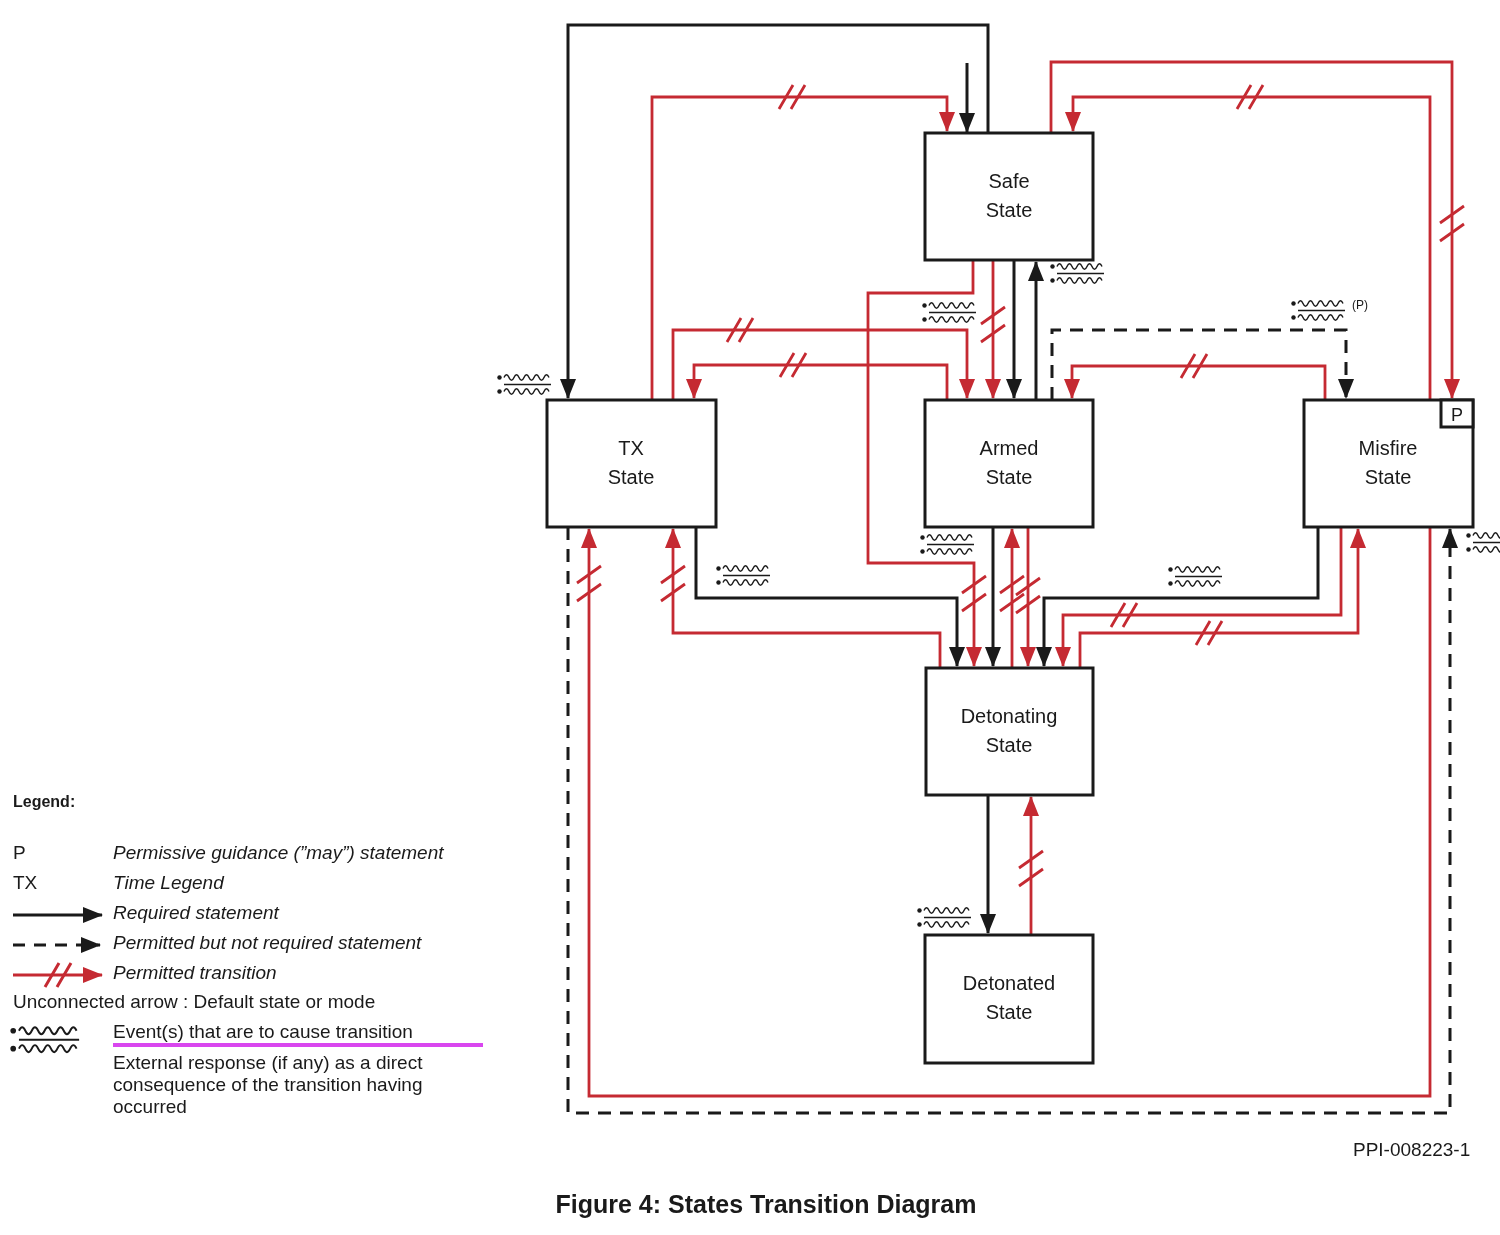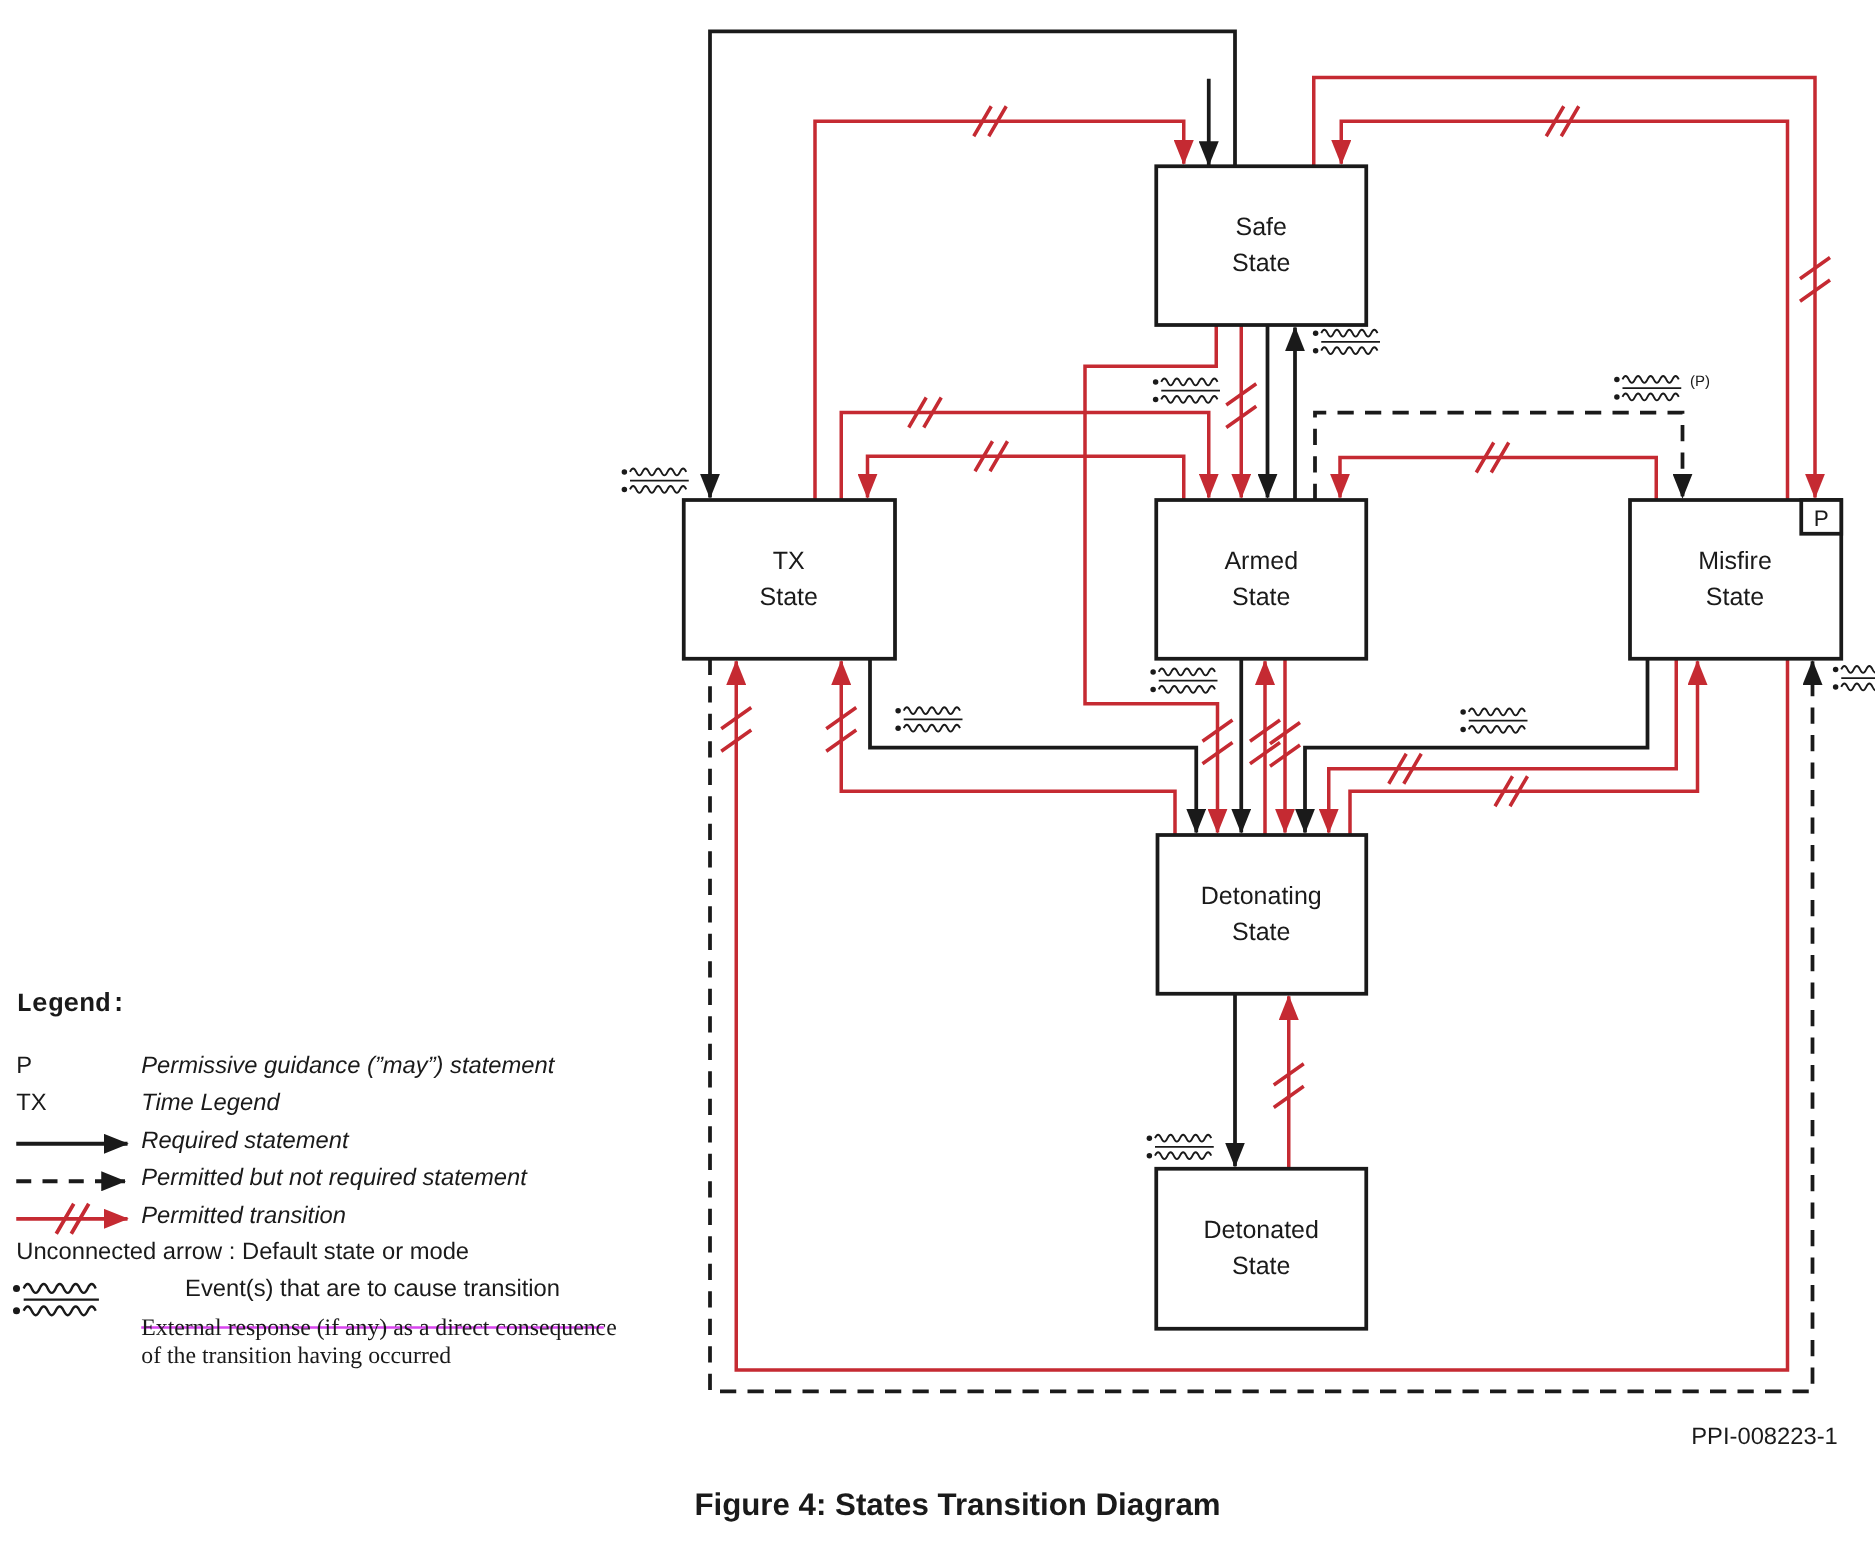--- a/index.html
+++ b/index.html
@@ -13,26 +13,26 @@
   .blk{stroke:#1a1a1a;stroke-width:3;fill:none;}
   .blkd{stroke:#1a1a1a;stroke-width:3;fill:none;stroke-dasharray:13 9;}
   .red{stroke:#c52a32;stroke-width:2.8;fill:none;}
   .slash{stroke:#c52a32;stroke-width:2.8;fill:none;}
   .boxr{fill:#ffffff;stroke:#1a1a1a;stroke-width:3;}
   .sqs{stroke:#1a1a1a;stroke-width:1.5;fill:none;}
   .sqd{fill:#1a1a1a;stroke:none;}
   
   .legend{position:absolute;left:10px;top:793px;width:520px;font-size:19px;}
   .legend .row{position:absolute;}
-  .lg-title{font-weight:bold;font-size:21px;font-family:Liberation Mono, monospace;}
+  .lg-title{font-weight:bold;font-size:16px;}
   .sym-col{position:absolute;left:0;}
   .txt-col{position:absolute;left:103px;white-space:nowrap;font-style:italic;}
-  .evt-top{position:absolute;left:103px;width:370px;border-bottom:2px solid #d946ef;
-           padding-bottom:18px;white-space:nowrap;text-align:center;}
-  .evt-bottom{position:absolute;left:103px;width:385px;line-height:22px;white-space:normal;font-family:Liberation Serif, serif;}
+  .evt-top{position:absolute;left:103px;width:370px;border-bottom:4px solid #d946ef;
+           padding-bottom:0;white-space:nowrap;}
+  .evt-bottom{position:absolute;left:103px;width:385px;line-height:22px;white-space:normal;}
   .caption{position:absolute;left:16px;top:1190px;width:1500px;text-align:center;
            font-size:25px;font-weight:bold;}
   .docnum{position:absolute;left:1337px;top:1139px;font-size:19px;margin-left:16px;}
 </style>
 </head>
 <body>
 
 <svg id="diagram" width="1500" height="1235" viewBox="0 0 1500 1235" xmlns="http://www.w3.org/2000/svg">
   <defs>
     <marker id="ma-k" viewBox="0 0 20 16" refX="19" refY="8" markerWidth="20" markerHeight="16" markerUnits="userSpaceOnUse" orient="auto">

